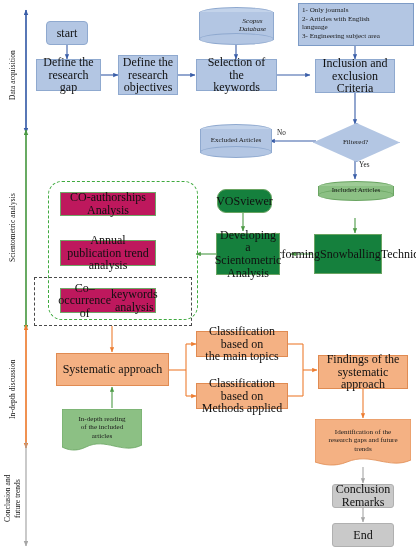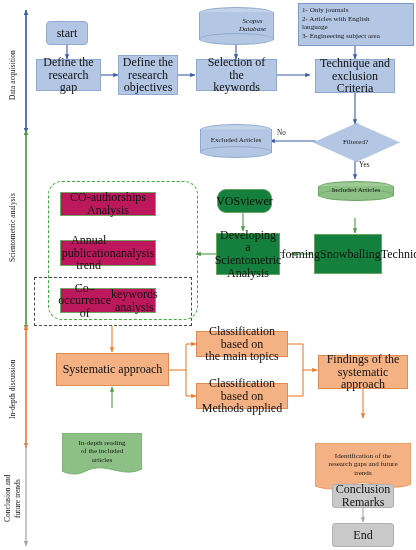--- a/index.html
+++ b/index.html
@@ -50,21 +50,21 @@
   .cyl-green .bot{background:#8cc084;border:0.7px solid #6aa462;}
 
   
   .diamond{position:absolute;z-index:3;}
   .diamond .shape{position:absolute;left:0;top:0;width:100%;height:100%;
     background:#b3c6e3;border:0.7px solid #8fa9cf;
     clip-path:polygon(50% 0,100% 50%,50% 100%,0 50%);}
   .diamond .lbl{position:absolute;left:0;top:0;width:100%;height:100%;display:flex;align-items:center;justify-content:center;font-size:7.1px;}
 
   
-  .doc{position:absolute;z-index:3;margin-top:24px;}
+  .doc{position:absolute;z-index:3;}
   .doc .shape{position:absolute;left:0;top:0;width:100%;height:100%;}
   .doc .lbl{position:absolute;left:0;top:0;width:100%;height:calc(100% - 7px);display:flex;align-items:center;justify-content:center;text-align:center;font-size:7.1px;line-height:1.15;padding:0 3px;box-sizing:border-box;}
 
   
   .dash{position:absolute;z-index:1;}
   .dash-green{border:1.6px dashed #3faa3f;border-radius:14px;}
   .dash-black{border:1.4px dashed #4a4a4a;}
 
   
   .phase-lbl{
@@ -187,21 +187,21 @@
     <span>research</span>
     <span>objectives</span>
   </div>
 
   <div class="node blue" style="left:196px;top:59px;width:81px;height:32px;flex-direction:column;">
     <span>Selection of the</span>
     <span>keywords</span>
   </div>
 
   <div class="node blue" style="left:315px;top:59px;width:80px;height:34px;flex-direction:column;">
-    <span>Technique and</span>
+    <span>Inclusion and</span>
     <span>exclusion</span>
     <span>Criteria</span>
   </div>
 
   <div class="cyl cyl-blue" style="left:199px;top:7px;width:75px;height:38px;">
     <div class="top"></div>
     <div class="body"></div>
     <div class="bot"></div>
     <div class="lbl ital" style="flex-direction:column;padding-left:32px;">
       <span>Scopus</span>
@@ -261,21 +261,21 @@
   </div>
 
   <div class="dash dash-black" style="left:34px;top:277px;width:156px;height:47px;"></div>
   <div class="dash dash-green" style="left:48px;top:181px;width:148px;height:137px;"></div>
 
   <div class="node greenlt" style="left:60px;top:192px;width:96px;height:24px;flex-direction:column;">
     <span>CO-authorships</span>
     <span>Analysis</span>
   </div>
 
-  <div class="node greenlt" style="left:60px;top:240px;width:96px;height:26px;flex-direction:row;">
+  <div class="node greenlt" style="left:60px;top:240px;width:96px;height:26px;flex-direction:column;">
     <span>Annual publication trend</span>
     <span>analysis</span>
   </div>
 
   <div class="node greenlt" style="left:60px;top:288px;width:96px;height:25px;flex-direction:row;">
     <span>Co–occurrence of</span>
     <span>keywords analysis</span>
   </div>
 
   <div class="node orange" style="left:56px;top:353px;width:113px;height:33px;">

